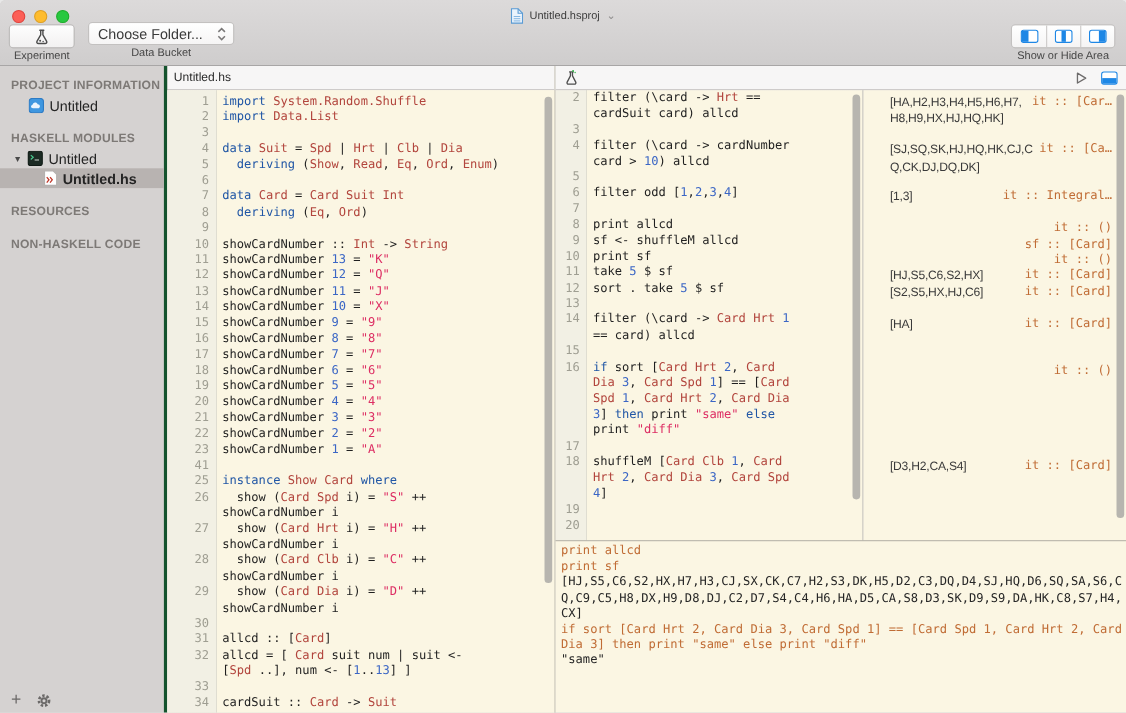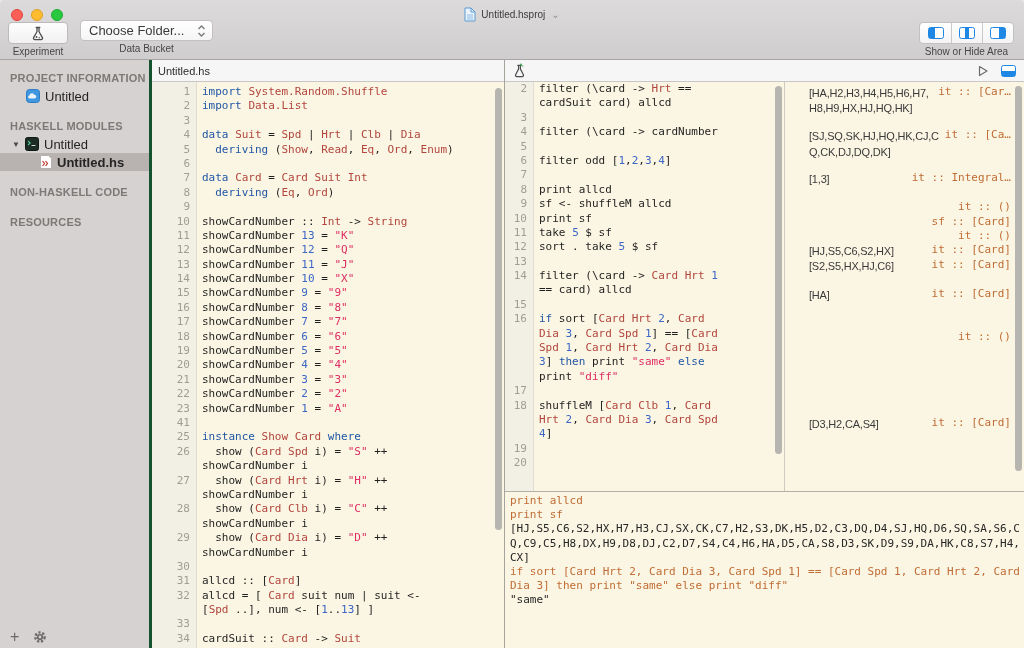--- a/index.html
+++ b/index.html
@@ -183,22 +183,22 @@
       </div>
       <div class="sb-row file selected">
         <span>
           <svg width="12" height="14" viewBox="0 0 12 14">
               <path d="M.5.5h8l3 3v10H.5z" fill="#fff" stroke="#b4b1af"></path>
               <path d="M2.5 6l2 2.5-2 2.5M5.5 6l2 2.5-2 2.5" stroke="#c0392b" stroke-width="1.2" fill="none"></path>
             </svg>
         </span>
         <span>Untitled.hs</span>
       </div>
+      <div class="sb-h gap">RESOURCES</div>
       <div class="sb-h gap">NON-HASKELL CODE</div>
-      <div class="sb-h gap">RESOURCES</div>
       <div class="sb-bottom">
         <span class="plus">+</span>
         <span>
           <svg width="14" height="14" viewBox="0 0 14 14">
               <circle cx="7" cy="7" r="4.6" fill="none" stroke="#6c6a69" stroke-width="2.4" stroke-dasharray="2.2 1.7"></circle>
               <circle cx="7" cy="7" r="3.1" fill="#6c6a69"></circle>
               <circle cx="7" cy="7" r="1.4" fill="#d5d2d1"></circle>
             </svg>
         </span>
       </div>
@@ -402,20 +402,24 @@
                 <span class="gut"></span>
                 <span class="ctext"><span class="tok-pl">cardSuit card) allcd</span></span>
               </div>
               <div class="crow">
                 <span class="gut">3</span>
                 <span class="ctext"></span>
               </div>
               <div class="crow">
                 <span class="gut">4</span>
                 <span class="ctext"><span class="tok-pl">filter (\card -&gt; cardNumber</span></span>
+              </div>
+              <div class="crow">
+                <span class="gut"></span>
+                <span class="ctext"><span class="tok-pl">card &gt; </span><span class="tok-nm">10</span><span class="tok-pl">) allcd</span></span>
               </div>
               <div class="crow">
                 <span class="gut">5</span>
                 <span class="ctext"></span>
               </div>
               <div class="crow">
                 <span class="gut">6</span>
                 <span class="ctext"><span class="tok-pl">filter odd [</span><span class="tok-nm">1</span><span class="tok-pl">,</span><span class="tok-nm">2</span><span class="tok-pl">,</span><span class="tok-nm">3</span><span class="tok-pl">,</span><span class="tok-nm">4</span><span class="tok-pl">]</span></span>
               </div>
               <div class="crow">

